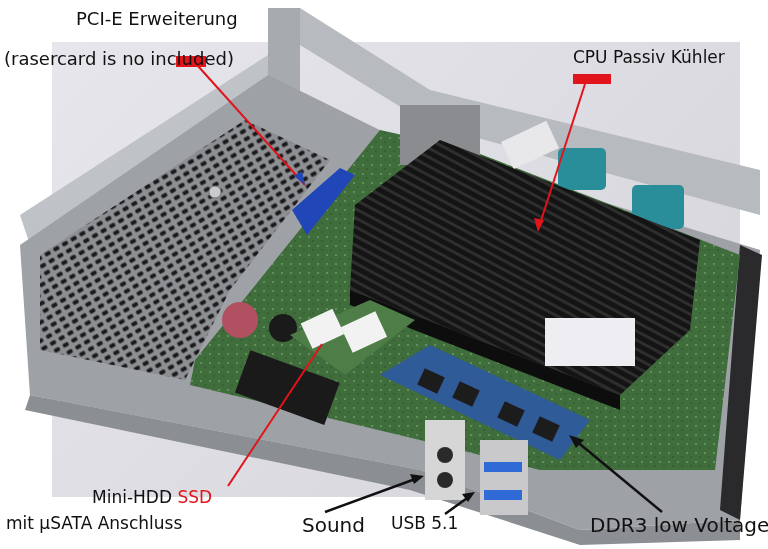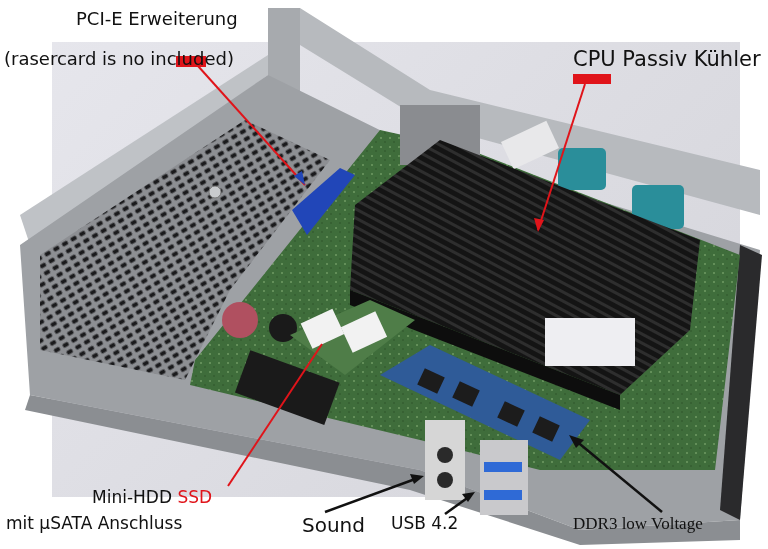--- a/index.html
+++ b/index.html
@@ -2,27 +2,27 @@
 <html><head>
 <meta charset="utf-8">
 <style>
   html,body{margin:0;padding:0;background:#ffffff;}
   body{width:768px;height:549px;position:relative;overflow:hidden;font-family:"DejaVu Sans","Liberation Sans",sans-serif;}
   .bg-photo{position:absolute;left:52px;top:42px;width:688px;height:455px;background:linear-gradient(135deg,#e6e6ec 0%,#dcdce2 55%,#d4d4da 100%);}
   svg.scene{position:absolute;left:0;top:0;width:768px;height:549px;}
   .label{position:absolute;color:#111;white-space:nowrap;line-height:1;}
   .l-pcie{left:28px;top:10px;font-size:18px;margin-left:48px;}
   .l-pcie-sub{left:4px;top:50px;font-size:18px;}
-  .l-cpu{left:573px;top:49px;font-size:21px;}
+  .l-cpu{left:573px;top:49px;font-size:17px;}
   .l-mini{left:92px;top:489px;font-size:17px;}
   .l-mini .ssd{color:#e0141a;margin-top:24px;}
   .l-usata{left:6px;top:515px;font-size:17px;}
   .l-sound{left:302px;top:515px;font-size:20px;}
   .l-usb{left:391px;top:515px;font-size:17px;}
-  .l-ddr{left:573px;top:515px;font-size:17px;font-family:Liberation Serif, serif;}
+  .l-ddr{left:590px;top:515px;font-size:20px;}
 </style>
 </head>
 <body>
 
 <div class="bg-photo"></div>
 
 <svg class="scene" viewBox="0 0 768 549" xmlns="http://www.w3.org/2000/svg">
   <defs>
     <pattern id="mesh" width="10" height="8" patternUnits="userSpaceOnUse" patternTransform="rotate(-30)">
       <rect width="10" height="8" fill="#8d8f93"></rect>
@@ -112,14 +112,14 @@
   <line x1="662" y1="512" x2="575" y2="440" stroke="#111" stroke-width="2.5"></line>
   <polygon points="569,435 584,440 576,448" fill="#111"></polygon>
 </svg>
 
 <div class="label l-pcie">PCI-E Erweiterung</div>
 <div class="label l-pcie-sub">(rasercard is no included)</div>
 <div class="label l-cpu">CPU Passiv Kühler</div>
 <div class="label l-mini"><span>Mini-HDD </span><span class="ssd">SSD</span></div>
 <div class="label l-usata">mit µSATA Anschluss</div>
 <div class="label l-sound">Sound</div>
-<div class="label l-usb">USB 4.2</div>
+<div class="label l-usb">USB 5.1</div>
 <div class="label l-ddr">DDR3 low Voltage</div>
 
 </body></html>

